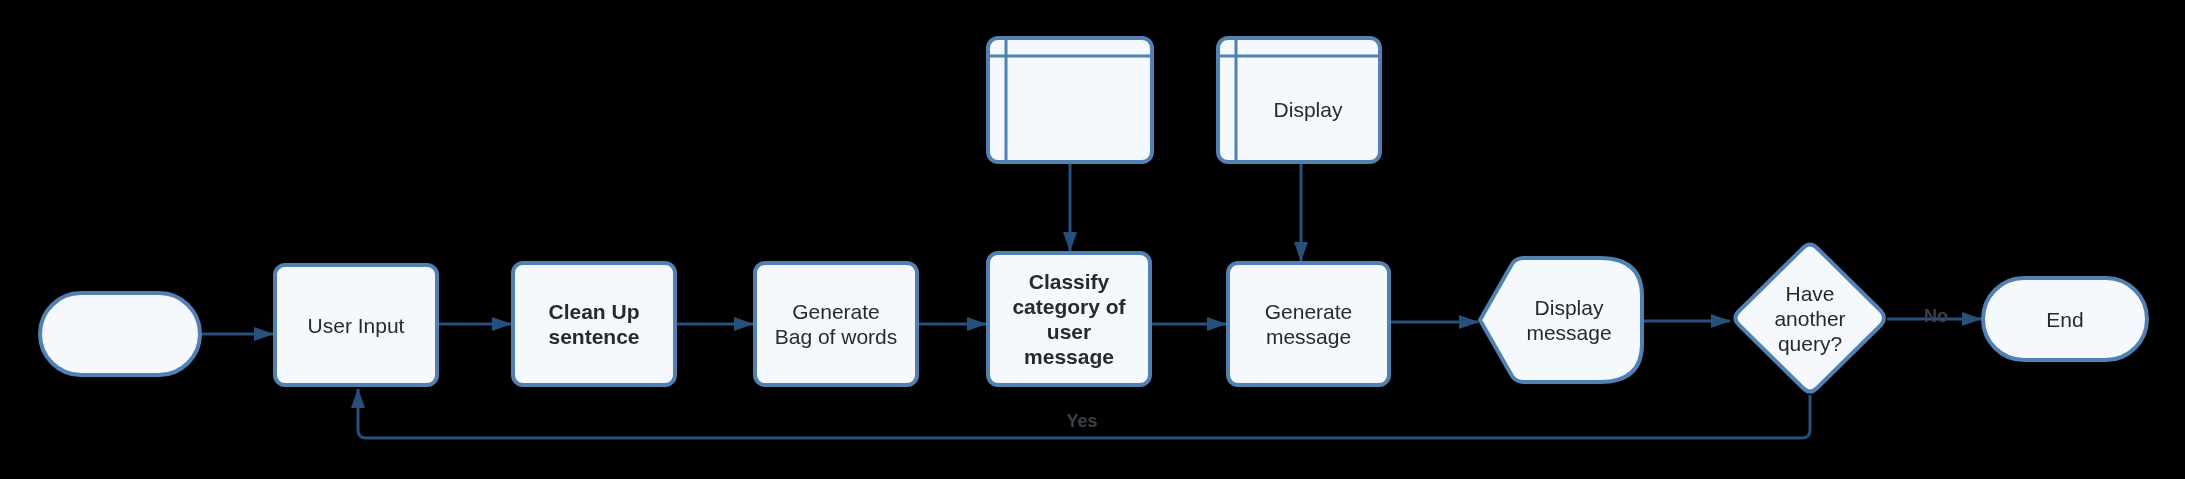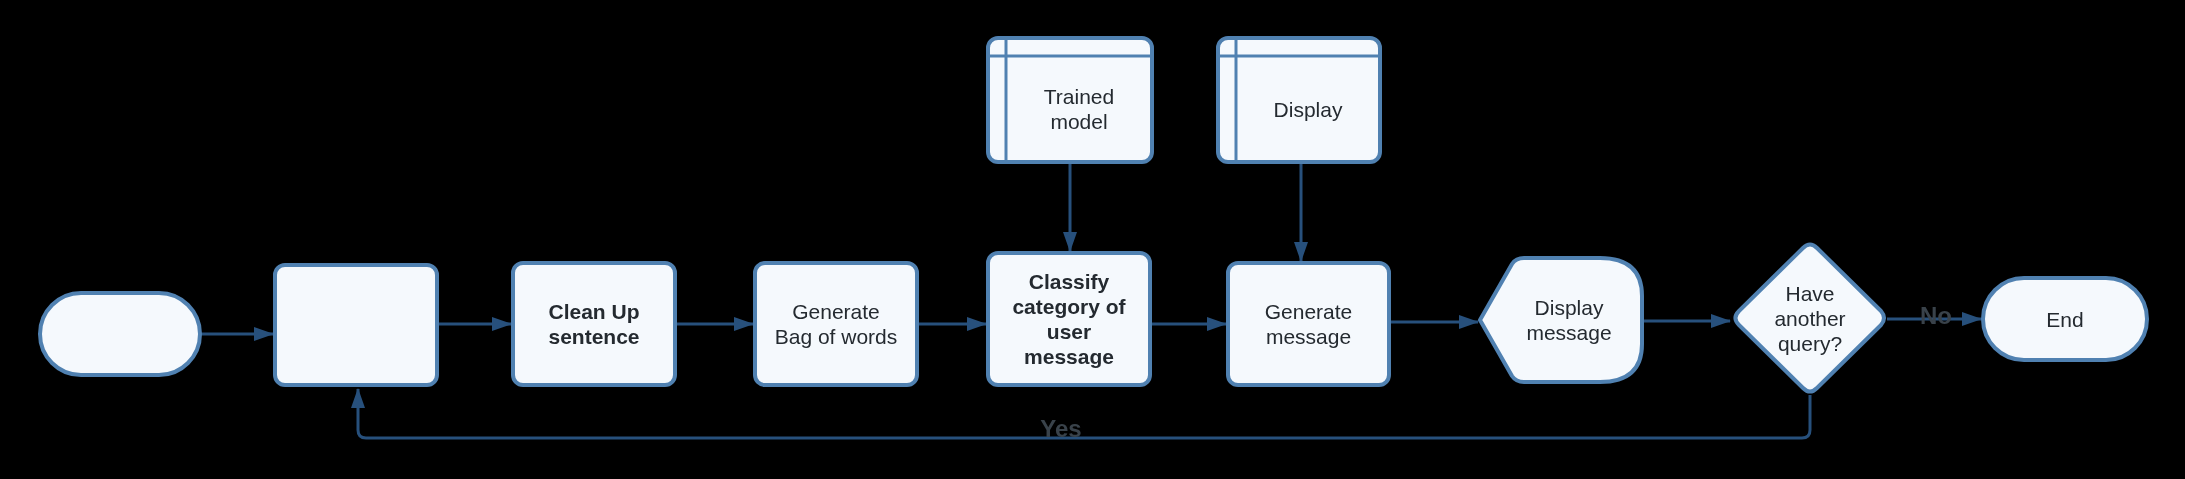--- a/index.html
+++ b/index.html
@@ -37,21 +37,21 @@
     white-space: pre-line;
     font-size: 21px;
     line-height: 25px;
     color: var(--node-text, #242A30);
   }
   .edge-label {
     position: absolute;
     display: flex;
     align-items: center;
     justify-content: center;
-    font-size: 24px;
+    font-size: 18px;
     font-weight: bold;
     line-height: 20px;
     color: var(--edge-label-text, #39424A);
   }
 </style>
 </head>
 <body>
 
 <div class="canvas">
 
@@ -86,36 +86,35 @@
 
     <rect class="shape" x="988" y="38" width="164" height="124" rx="10"></rect>
     <line class="inner" x1="988" y1="56" x2="1152" y2="56"></line>
     <line class="inner" x1="1006" y1="38" x2="1006" y2="162"></line>
 
     <rect class="shape" x="1218" y="38" width="162" height="124" rx="10"></rect>
     <line class="inner" x1="1218" y1="56" x2="1380" y2="56"></line>
     <line class="inner" x1="1236" y1="38" x2="1236" y2="162"></line>
   </svg>
 
+  <div class="label" style="left:275px; top:265px; width:162px; height:120px;">User Input</div>
   <div class="label" style="left:513px; top:263px; width:162px; height:122px;font-weight:bold;">Clean Up
 sentence</div>
   <div class="label" style="left:755px; top:263px; width:162px; height:122px;">Generate
 Bag of words</div>
   <div class="label" style="left:988px; top:253px; width:162px; height:132px;font-weight:bold;">Classify
 category of
 user
 message</div>
   <div class="label" style="left:1228px; top:263px; width:161px; height:122px;">Generate
 message</div>
   <div class="label" style="left:1496px; top:258px; width:146px; height:124px;">Display
 message</div>
   <div class="label" style="left:1983px; top:278px; width:164px; height:82px;">End</div>
   <div class="label" style="left:1745px; top:253px; width:130px; height:130px;">Have
 another
 query?</div>
-  <div class="label" style="left:1006px; top:56px; width:146px; height:106px;">Trained
-model</div>
   <div class="label" style="left:1236px; top:56px; width:144px; height:106px;">Display</div>
 
-  <div class="edge-label" style="left:1024px; top:408px; width:74px; height:26px;margin-top:8px;">Yes</div>
+  <div class="edge-label" style="left:1045px; top:408px; width:74px; height:26px;">Yes</div>
   <div class="edge-label" style="left:1906px; top:303px; width:60px; height:26px;">No</div>
 
 </div>
 
 </body></html>

